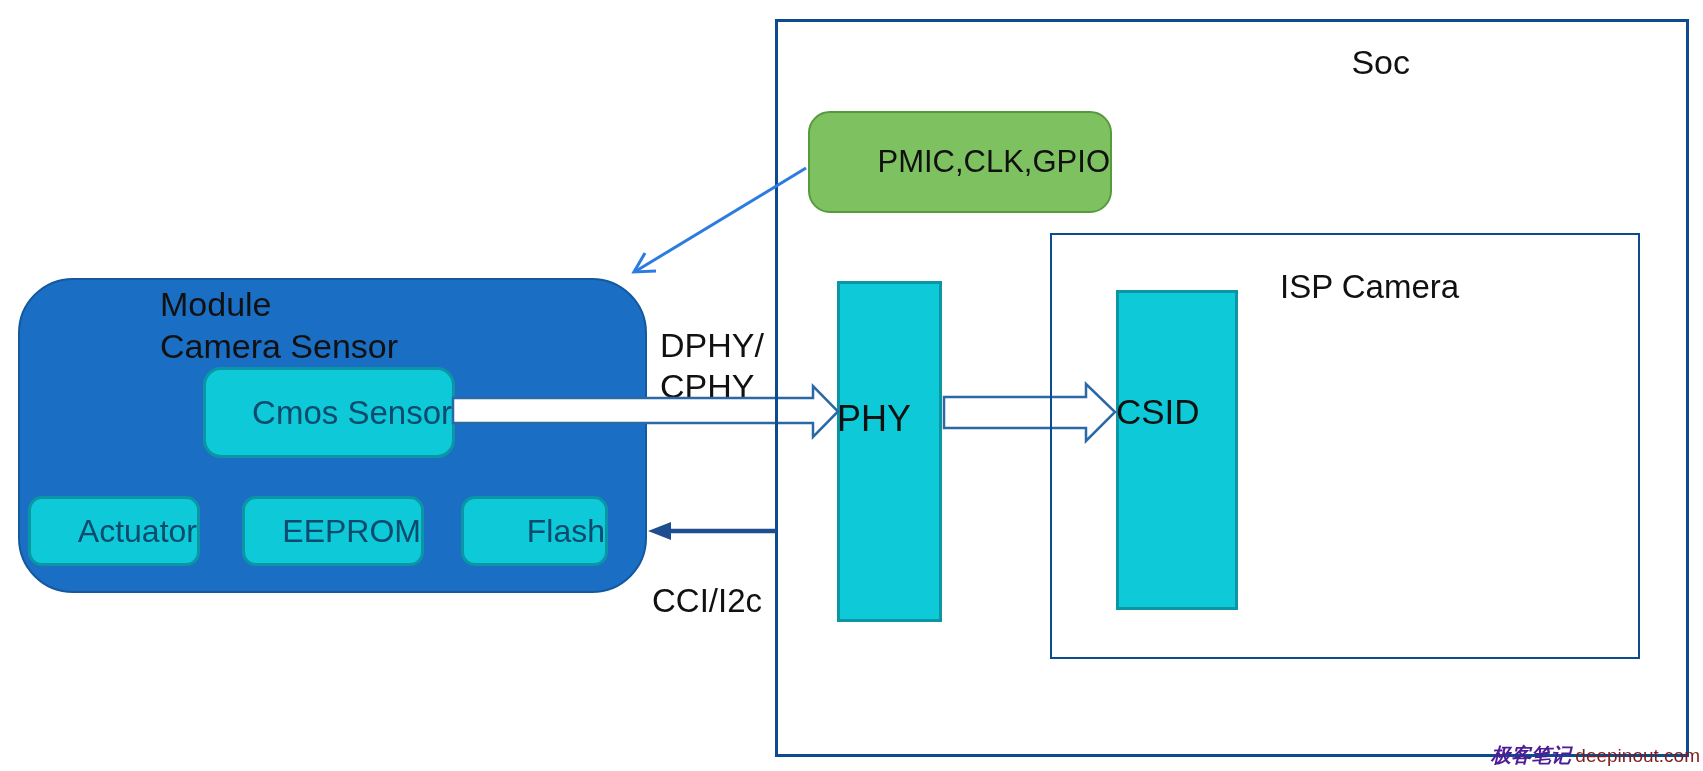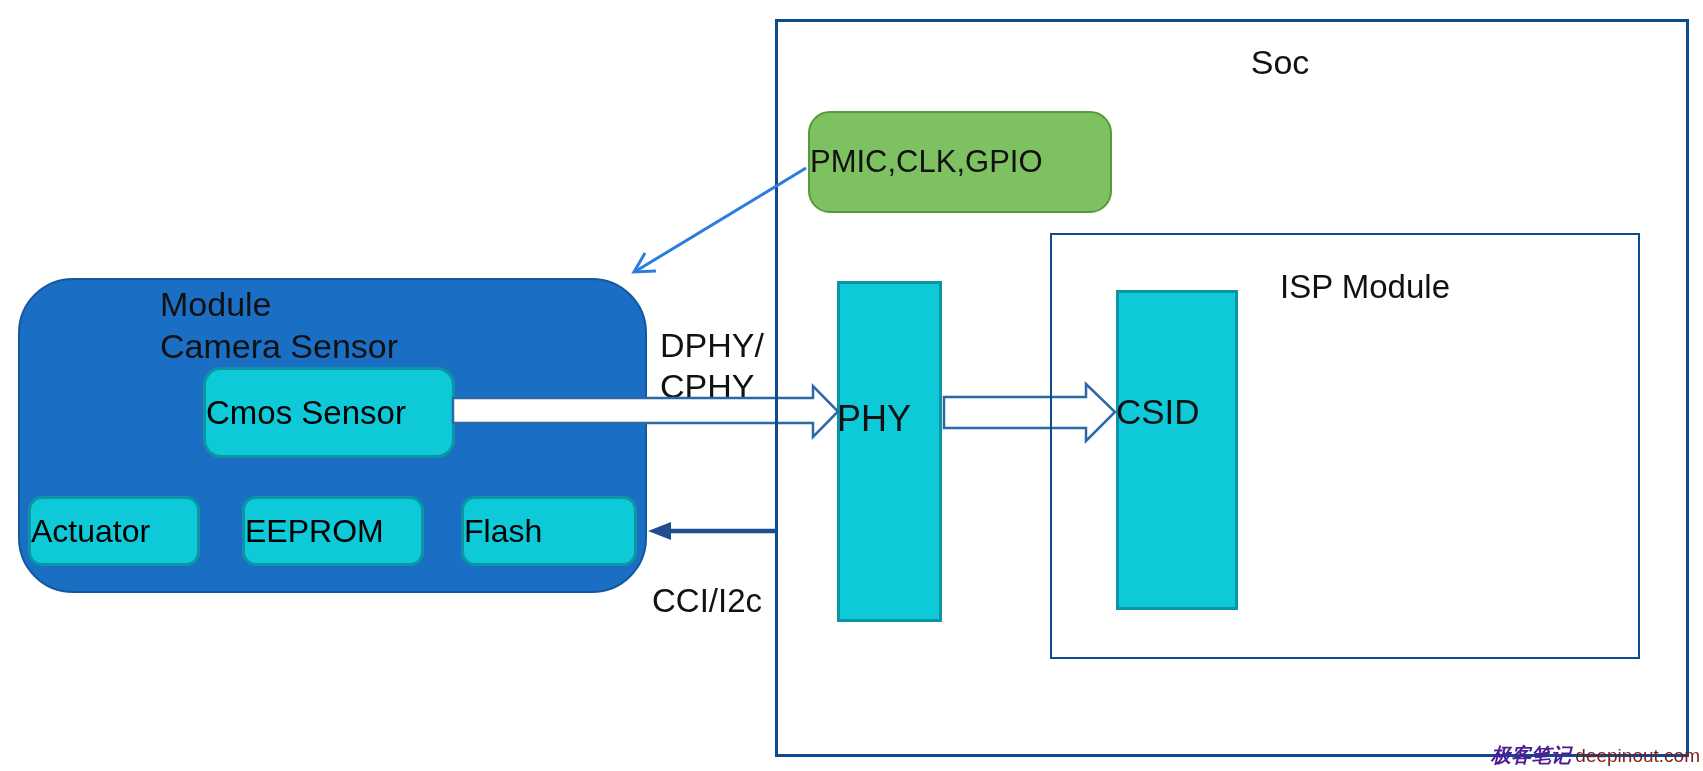--- a/index.html
+++ b/index.html
@@ -3,53 +3,53 @@
 <meta charset="utf-8">
 <style>
   html,body{margin:0;padding:0;background:#ffffff;}
   body{width:1703px;height:771px;position:relative;overflow:hidden;
        font-family:"Liberation Sans", sans-serif;color:#111;}
   .abs{position:absolute;box-sizing:border-box;}
 
   
   .soc-box{left:775px;top:19px;width:914px;height:738px;
            border:3px solid #0c4b8e;background:#ffffff;}
-  .soc-title{left:1150px;top:42px;width:260px;text-align:center;
+  .soc-title{left:1150px;top:42px;width:260px;text-align:right;
              font-size:34px;line-height:40px;}
 
   
   .pmic-box{left:808px;top:111px;width:304px;height:102px;border-radius:22px;
             background:#7ec161;border:2px solid #569b3b;
-            display:flex;align-items:center;justify-content:flex-start;
+            display:flex;align-items:center;justify-content:flex-end;
             font-size:31px;}
 
   
   .isp-box{left:1050px;top:233px;width:590px;height:426px;
            border:2px solid #0c4b8e;background:#ffffff;}
   .isp-title{left:1280px;top:268px;width:260px;font-size:33px;line-height:38px;}
   .csid-box{left:1116px;top:290px;width:122px;height:320px;
             background:#0ec9d8;border:3px solid #0b96a6;}
   .csid-label{left:1116px;top:392px;width:122px;text-align:left;font-size:35px;}
 
   
   .phy-box{left:837px;top:281px;width:105px;height:341px;
            background:#0ec9d8;border:3px solid #0b96a6;}
   .phy-label{left:837px;top:398px;width:105px;text-align:left;font-size:36px;}
 
   
   .camera-box{left:18px;top:278px;width:629px;height:315px;border-radius:55px;
               background:#1a6fc5;border:2px solid #14599f;}
   .camera-title{left:160px;top:283px;width:420px;font-size:34px;line-height:42px;}
   .cyan-chip{background:#0ec9d8;border:3px solid #0b96a6;
-             display:flex;align-items:center;justify-content:flex-start;
-             font-size:32px;color:#000000;}
+             display:flex;align-items:center;justify-content:flex-end;
+             font-size:32px;color:#0c4a6e;}
   .cmos-box{left:203px;top:367px;width:252px;height:91px;border-radius:18px;font-size:33px;}
   .actuator-box{left:28px;top:496px;width:172px;height:70px;border-radius:14px;}
   .eeprom-box{left:242px;top:496px;width:182px;height:70px;border-radius:14px;}
-  .flash-box{left:461px;top:496px;width:176px;height:70px;border-radius:14px;}
+  .flash-box{left:461px;top:496px;width:147px;height:70px;border-radius:14px;}
 
   
   .dphy-label{left:660px;top:325px;width:200px;font-size:34px;line-height:41px;}
   .cci-label{left:652px;top:566px;width:200px;font-size:33px;margin-top:16px;}
 
   
   .arrows{left:0;top:0;width:1703px;height:771px;pointer-events:none;}
 
   
   .watermark{left:1380px;top:742px;width:320px;text-align:right;white-space:nowrap;}
@@ -61,21 +61,21 @@
 <body>
 
 <div class="abs soc-box"></div>
 <div class="abs soc-title">Soc</div>
 
 <div class="abs pmic-box">
   <span>PMIC,CLK,GPIO</span>
 </div>
 
 <div class="abs isp-box"></div>
-<div class="abs isp-title">ISP Module</div>
+<div class="abs isp-title">ISP Camera</div>
 <div class="abs csid-box"></div>
 <div class="abs csid-label">CSID</div>
 
 <div class="abs phy-box"></div>
 <div class="abs phy-label">PHY</div>
 
 <div class="abs camera-box"></div>
 <div class="abs camera-title">
   <div>Module</div>
   <div>Camera Sensor</div>

